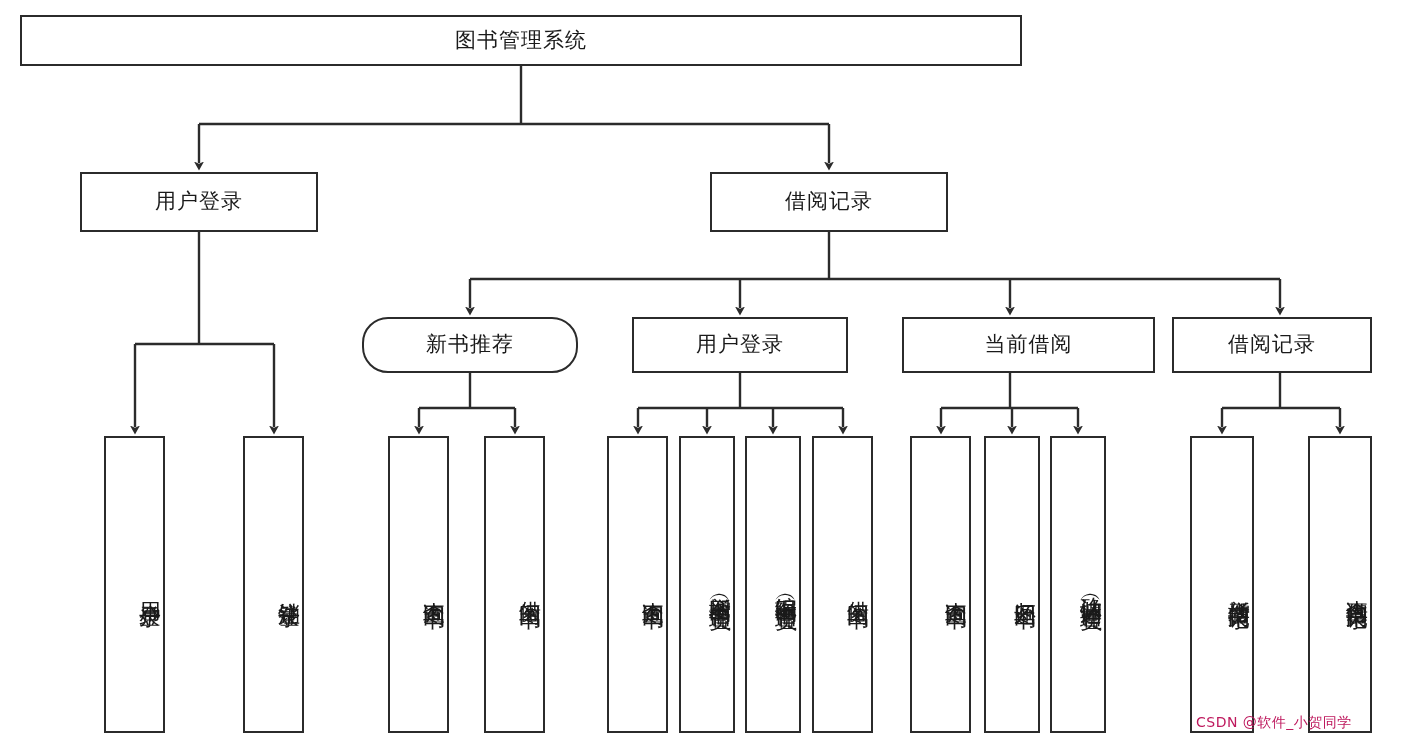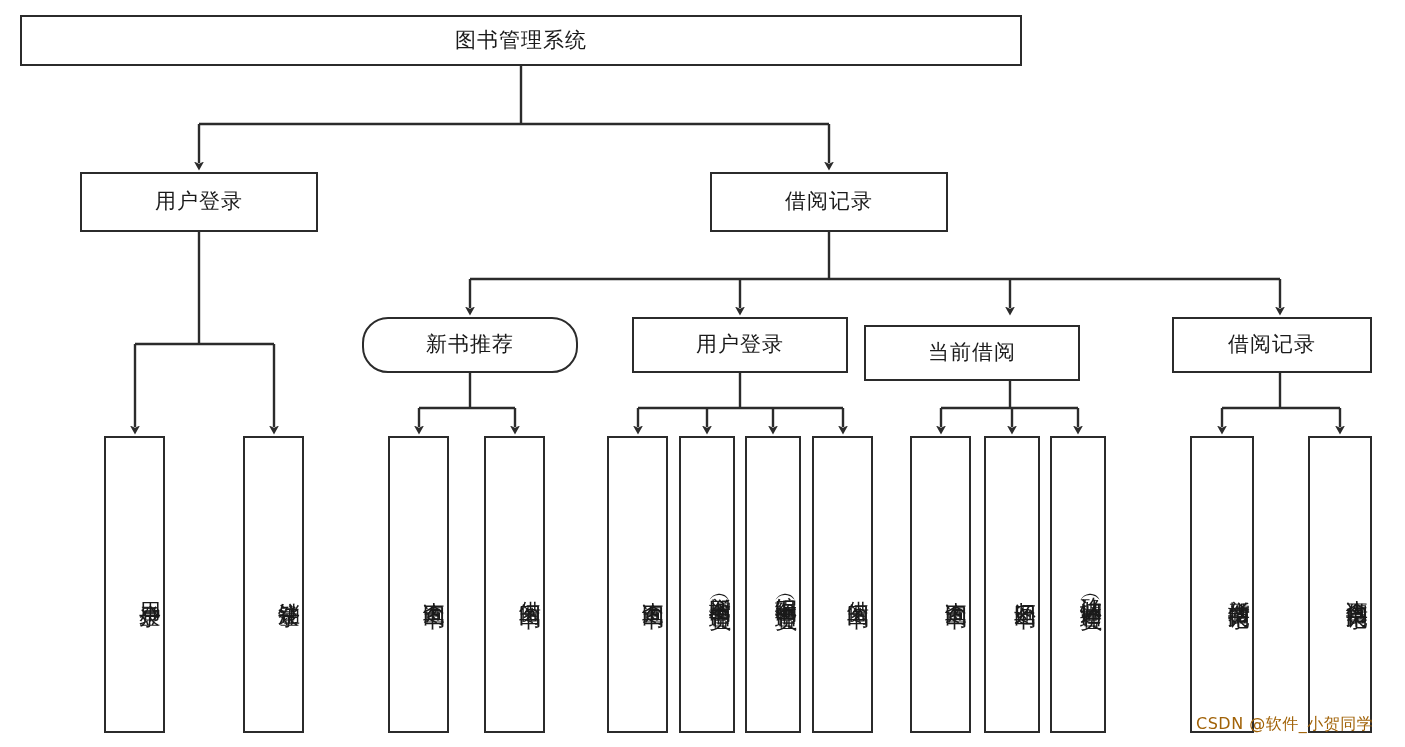--- a/index.html
+++ b/index.html
@@ -52,22 +52,22 @@
     letter-spacing: 2px;
     padding-top: 6px;
   }
   .node.v .vlabel {
     writing-mode: vertical-rl;
     text-orientation: upright;
     display: block;
   }
   #watermark {
     position: absolute;
-    color: #a16207;
-    font-size: 16px;
+    color: #be185d;
+    font-size: 14px;
     letter-spacing: 0.5px;
     white-space: nowrap;
     pointer-events: none;
   }
 </style>
 </head>
 <body>
 
 <div id="canvas">
   <svg id="edges" xmlns="http://www.w3.org/2000/svg" viewBox="0 0 1405 747">
@@ -122,21 +122,21 @@
       </div>
       <div class="node h" style="left: 710px; top: 172px; width: 238px; height: 60px;">
         <span class="hlabel">借阅记录</span>
       </div>
       <div class="node h" style="left: 362px; top: 317px; width: 216px; height: 56px; border-radius: 26px;">
         <span class="hlabel">新书推荐</span>
       </div>
       <div class="node h" style="left: 632px; top: 317px; width: 216px; height: 56px;">
         <span class="hlabel">用户登录</span>
       </div>
-      <div class="node h" style="left: 864px; top: 317px; width: 216px; height: 56px; margin-top: 8px;">
+      <div class="node h" style="left: 902px; top: 317px; width: 253px; height: 56px;">
         <span class="hlabel">当前借阅</span>
       </div>
       <div class="node h" style="left: 1172px; top: 317px; width: 200px; height: 56px;">
         <span class="hlabel">借阅记录</span>
       </div>
       <div class="node v" style="left: 104px; top: 436px; width: 61px; height: 297px;">
         <span class="vlabel">用户登录</span>
       </div>
       <div class="node v" style="left: 243px; top: 436px; width: 61px; height: 297px;">
         <span class="vlabel">注销登录</span>

